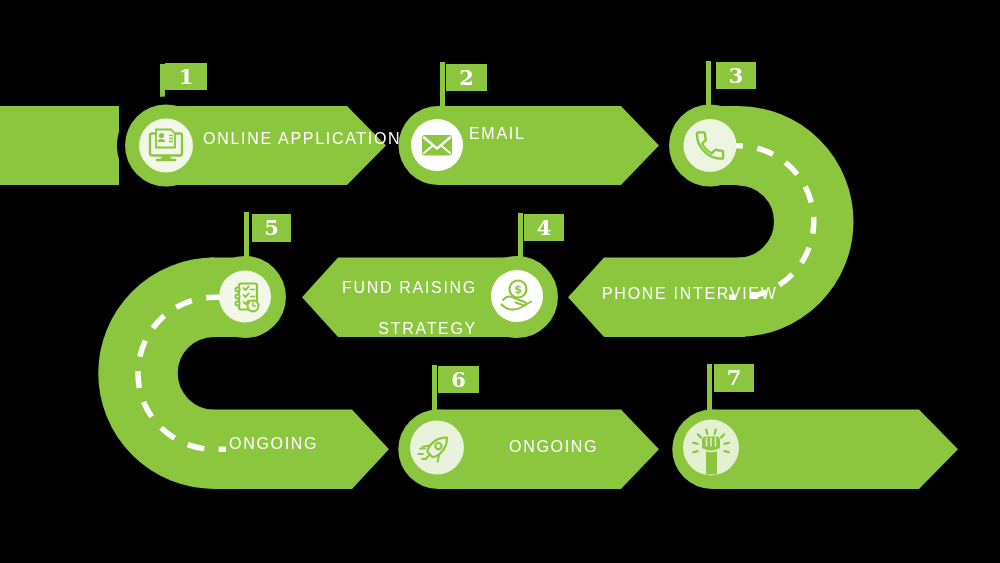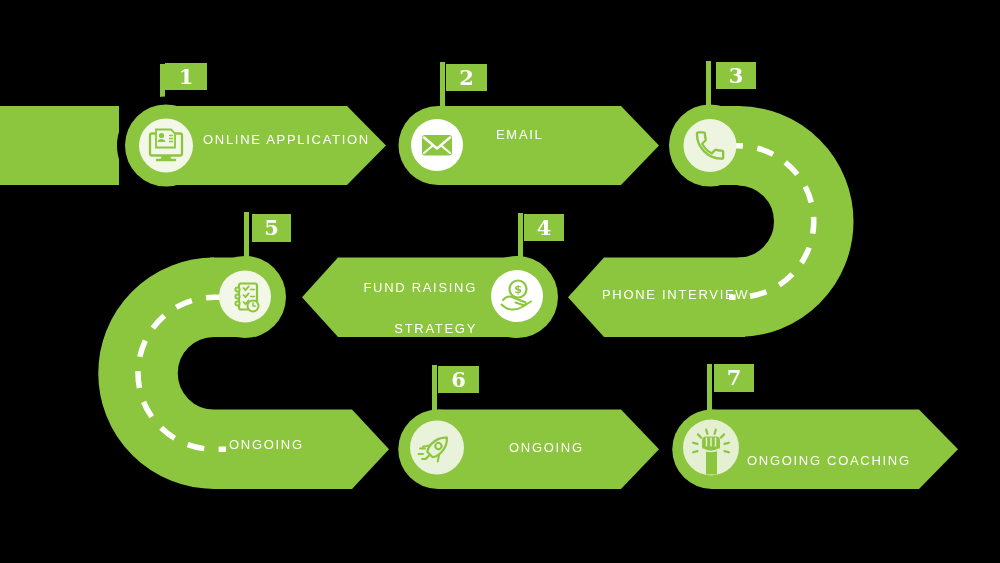--- a/index.html
+++ b/index.html
@@ -1,19 +1,19 @@
 <!DOCTYPE html>
 <html><head>
 <meta charset="utf-8">
 <style>
   html,body{margin:0;padding:0;background:#000;}
   #stage{position:relative;width:1000px;height:563px;background:#000000;overflow:hidden;
          font-family:"Liberation Sans",sans-serif;}
   #road-svg{position:absolute;left:0;top:0;}
-  .label{position:absolute;color:#FFFFFF;font-size:13px;font-weight:400;
+  .label{position:absolute;color:#FFFFFF;font-size:16px;font-weight:400;
          letter-spacing:1.7px;white-space:nowrap;transform:translateY(-50%);z-index:5;}
   .label .line{white-space:nowrap;margin-top:22px;}
   .label.two-line{line-height:18.5px;}
   #l4{width:157px;text-align:right;line-height:19px;}
   .flag-number{font-family:"DejaVu Serif","Liberation Serif",serif;font-weight:700;}
 </style>
 </head>
 <body>
 
 <div id="stage">
@@ -167,25 +167,24 @@
       <path d="M13.5 -3.6 L17.9 -4.8 M9.9 -9.9 L13.1 -13.1 M3.6 -13.5 L4.8 -17.9 M-3.6 -13.5 L-4.8 -17.9 M-9.9 -9.9 L-13.1 -13.1 M-13.5 -3.6 L-17.9 -4.8 M13.5 3.6 L17.9 4.8 M-13.5 3.6 L-17.9 4.8" stroke="#8CC63F" stroke-width="2.2" stroke-linecap="round" fill="none"></path>
       <rect x="-9" y="-11" width="18" height="14" rx="4" fill="#8CC63F"></rect>
       <rect x="-5" y="1" width="11" height="26" fill="#8CC63F"></rect>
       <path d="M-4.5 -10 V-1 M0 -10 V-1 M4.5 -10 V-1" stroke="#E5EFD2" stroke-width="1.5" fill="none"></path>
       <path d="M-8.5 1.5 Q0 6.5 8.5 1.5" stroke="#E5EFD2" stroke-width="1.5" fill="none"></path>
     </g>
   </g>
 </svg>
 
   <div class="label" id="l1" style="left:203px;top:139px">ONLINE APPLICATION</div>
-  <div class="label" id="l2" style="left:496px;top:134px">EMAIL</div>
+  <div class="label" id="l2" style="left:469px;top:134px">EMAIL</div>
   <div class="label" id="l3" style="left:602px;top:294px">PHONE INTERVIEW</div>
   <div class="label two-line" id="l4" style="left:320px;top:297px">
     <div class="line">FUND RAISING</div>
     <div class="line">STRATEGY</div>
   </div>
   <div class="label" id="l5" style="left:229px;top:444px">ONGOING</div>
   <div class="label" id="l6" style="left:509px;top:447px">ONGOING</div>
   <div class="label two-line" id="l7" style="left:747px;top:450px">
-    <div class="line">ONGOING COACHING</div>
   </div>
 
 </div>
 
 </body></html>

